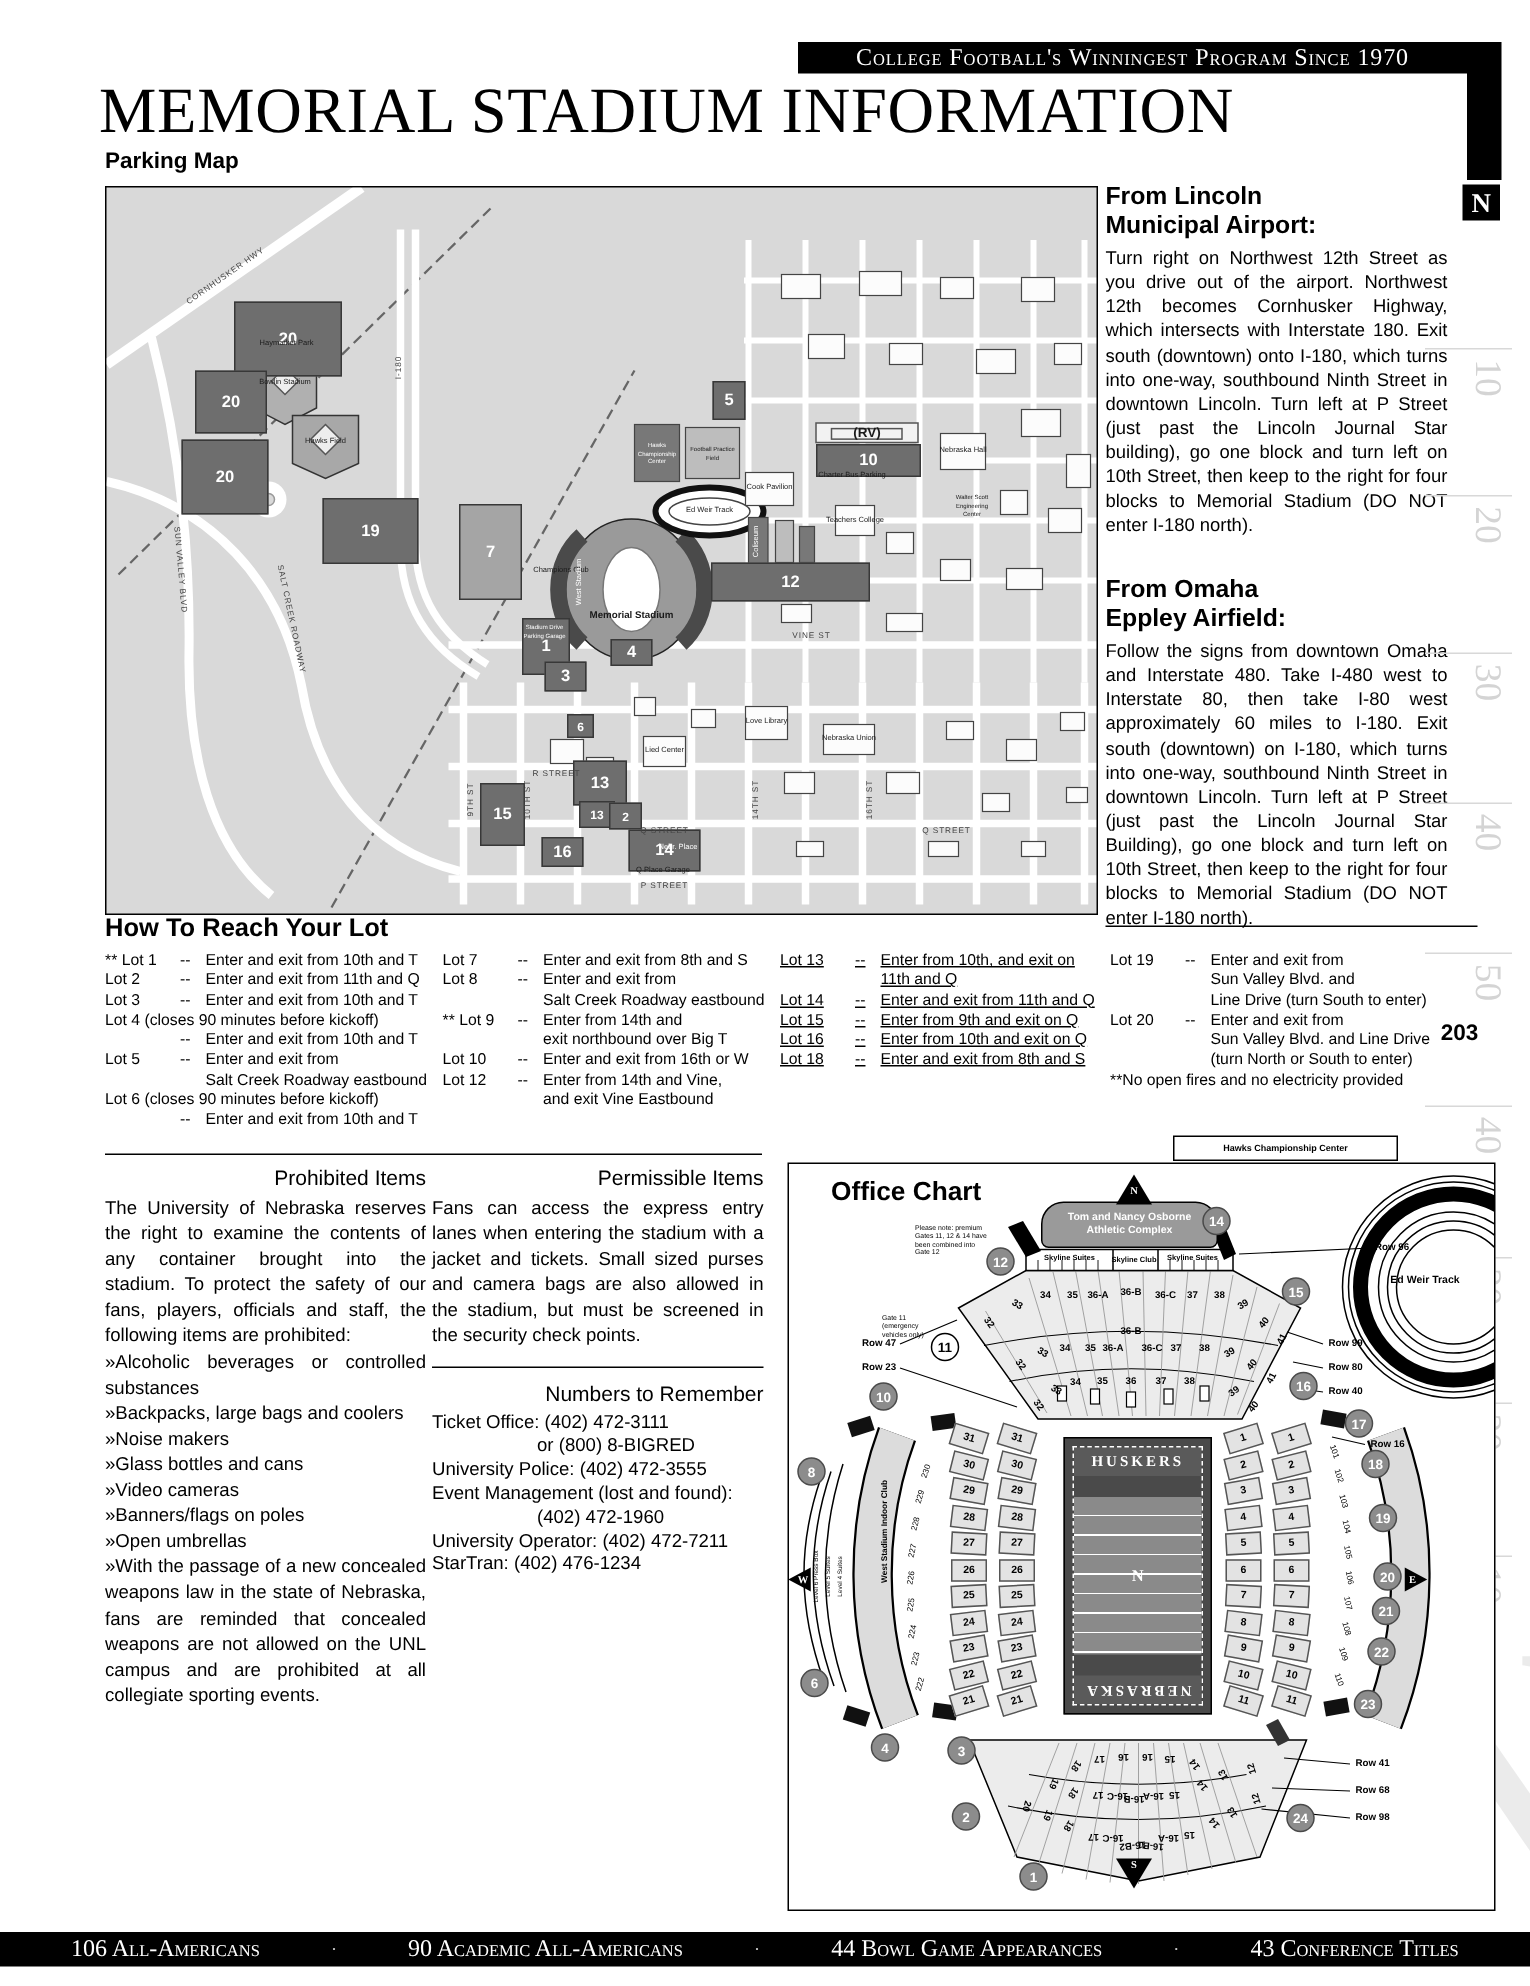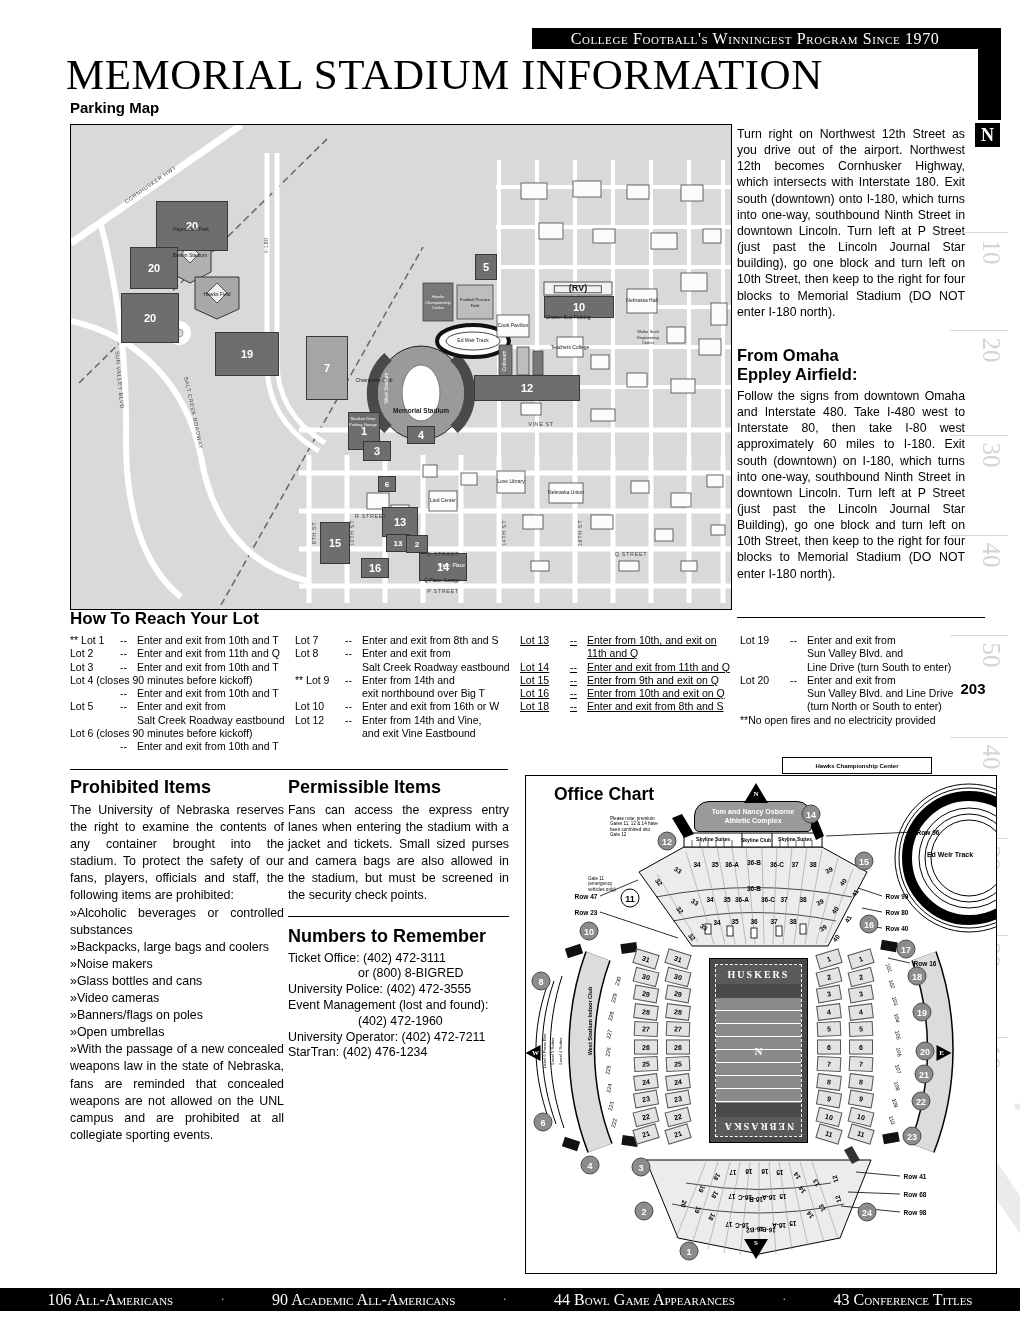--- a/index.html
+++ b/index.html
@@ -50,21 +50,21 @@
   .lotcol{position:absolute;top:634px;font-size:10.5px;line-height:13.3px;}
   #lotcol0{left:70px;width:224px;} #lotcol1{left:295px;width:218px;}
   #lotcol2{left:520px;width:212px;text-decoration:underline;} #lotcol3{left:740px;width:228px;}
   .lr{display:flex;}
   .ll{width:50px;flex:none;} .ld{width:17px;flex:none;} .ltx{flex:1;}
   .lspan{display:block;}
   
   #rule1{position:absolute;left:70px;top:769px;width:438px;height:1px;background:#000;}
   #procol{position:absolute;left:70px;top:777px;width:214px;}
   #permcol{position:absolute;left:288px;top:777px;width:221px;}
-  .colhead{font-size:18px;font-weight:bold;margin:0 0 4px 0;}
+  .colhead{font-size:14px;font-weight:normal;margin:0 0 4px 0;text-align:right;}
   .colbody{font-size:12.4px;line-height:17.1px;text-align:justify;margin:0;}
   .pitem{font-size:12.4px;line-height:17.1px;text-align:justify;}
   #permrule{border:none;border-top:1px solid #000;margin:11px 0 9px 0;}
   .numline{font-size:12.4px;line-height:15.8px;}
   .numline.ind{padding-left:70px;}
   
   #seatbox{position:absolute;left:525px;top:775px;width:470px;height:497px;border:1px solid #000;
            background:#fff;z-index:2;}
   #hawkslbl{position:absolute;left:782px;top:757px;width:148px;height:15px;border:1px solid #000;
             background:#fff;font-size:6px;font-weight:bold;display:flex;align-items:center;
@@ -294,20 +294,21 @@
       <span class="mlabel st" style="position: absolute; left: 434px; top: 408px; transform: translate(-50%, -50%) rotate(-90deg);">14TH ST</span>
       <span class="mlabel st" style="position: absolute; left: 510px; top: 408px; transform: translate(-50%, -50%) rotate(-90deg);">16TH ST</span>
       <span class="mlabel st" style="position: absolute; left: 122px; top: 288px; transform: translate(-50%, -50%) rotate(78deg);">SALT CREEK ROADWAY</span>
       <span class="mlabel st" style="position: absolute; left: 80px; top: 60px; transform: translate(-50%, -50%) rotate(-35deg);">CORNHUSKER HWY</span>
       <span class="mlabel st" style="position: absolute; left: 48px; top: 255px; transform: translate(-50%, -50%) rotate(85deg);">SUN VALLEY BLVD</span>
       <span class="mlabel st" style="position: absolute; left: 196px; top: 120px; transform: translate(-50%, -50%) rotate(-90deg);">I-180</span>
     </div>
 </div>
 
 <div id="dir">
+  <h3 class="dhead"><span>From Lincoln</span><br><span>Municipal Airport:</span></h3>
   <p class="dbody">Turn right on Northwest 12th Street as you drive out of the airport. Northwest 12th becomes Cornhusker Highway, which intersects with Interstate 180. Exit south (downtown) onto I-180, which turns into one-way, southbound Ninth Street in downtown Lincoln. Turn left at P Street (just past the Lincoln Journal Star building), go one block and turn left on 10th Street, then keep to the right for four blocks to Memorial Stadium (DO NOT enter I-180 north).</p>
   <div id="omaha-block">
     <h3 class="dhead"><span>From Omaha</span><br><span>Eppley Airfield:</span></h3>
     <p class="dbody">Follow the signs from downtown Omaha and Interstate 480. Take I-480 west to Interstate 80, then take I-80 west approximately 60 miles to I-180. Exit south (downtown) on I-180, which turns into one-way, southbound Ninth Street in downtown Lincoln. Turn left at P Street (just past the Lincoln Journal Star Building), go one block and turn left on 10th Street, then keep to the right for four blocks to Memorial Stadium (DO NOT enter I-180 north).</p>
   </div>
 </div>
 <div id="dirline"></div>
 
 <div id="lotdir-head">How To Reach Your Lot</div>
 <div id="lotcol0" class="lotcol">

